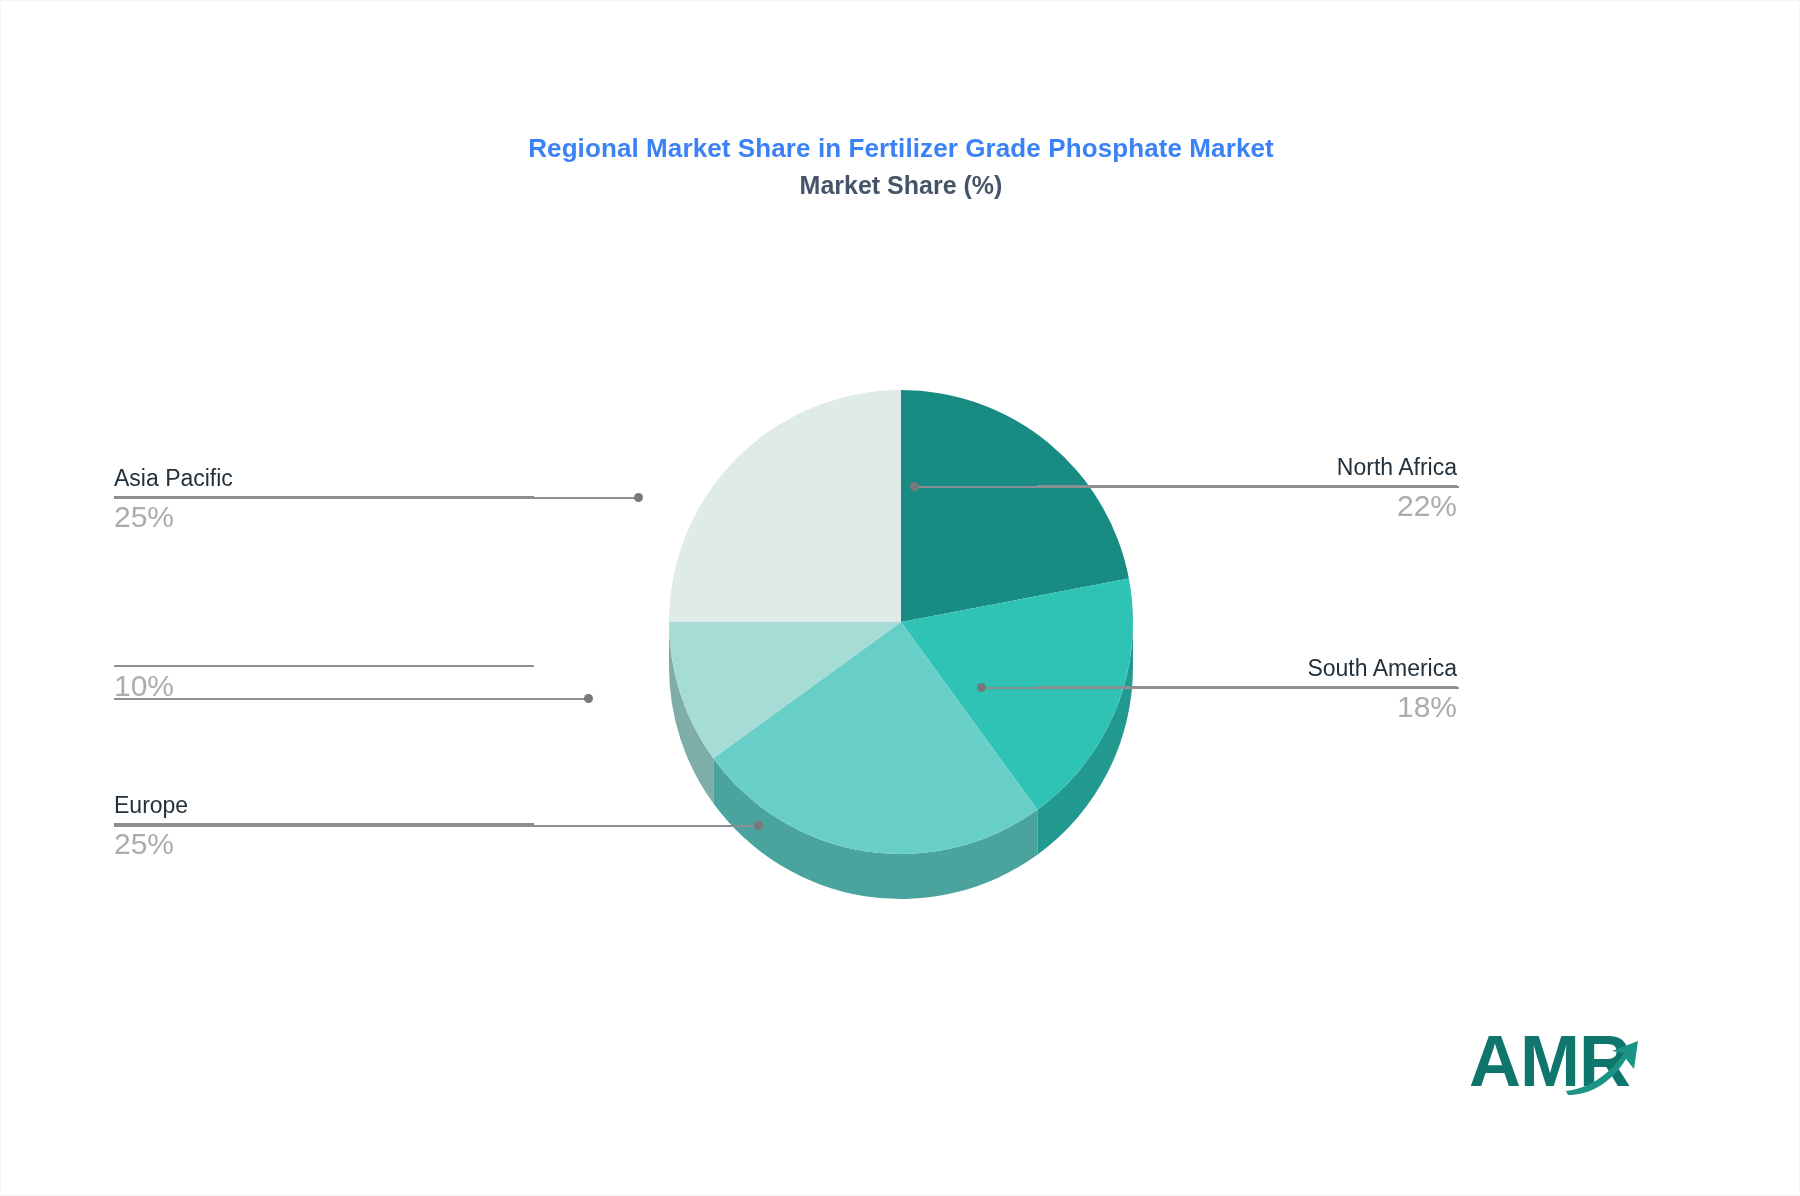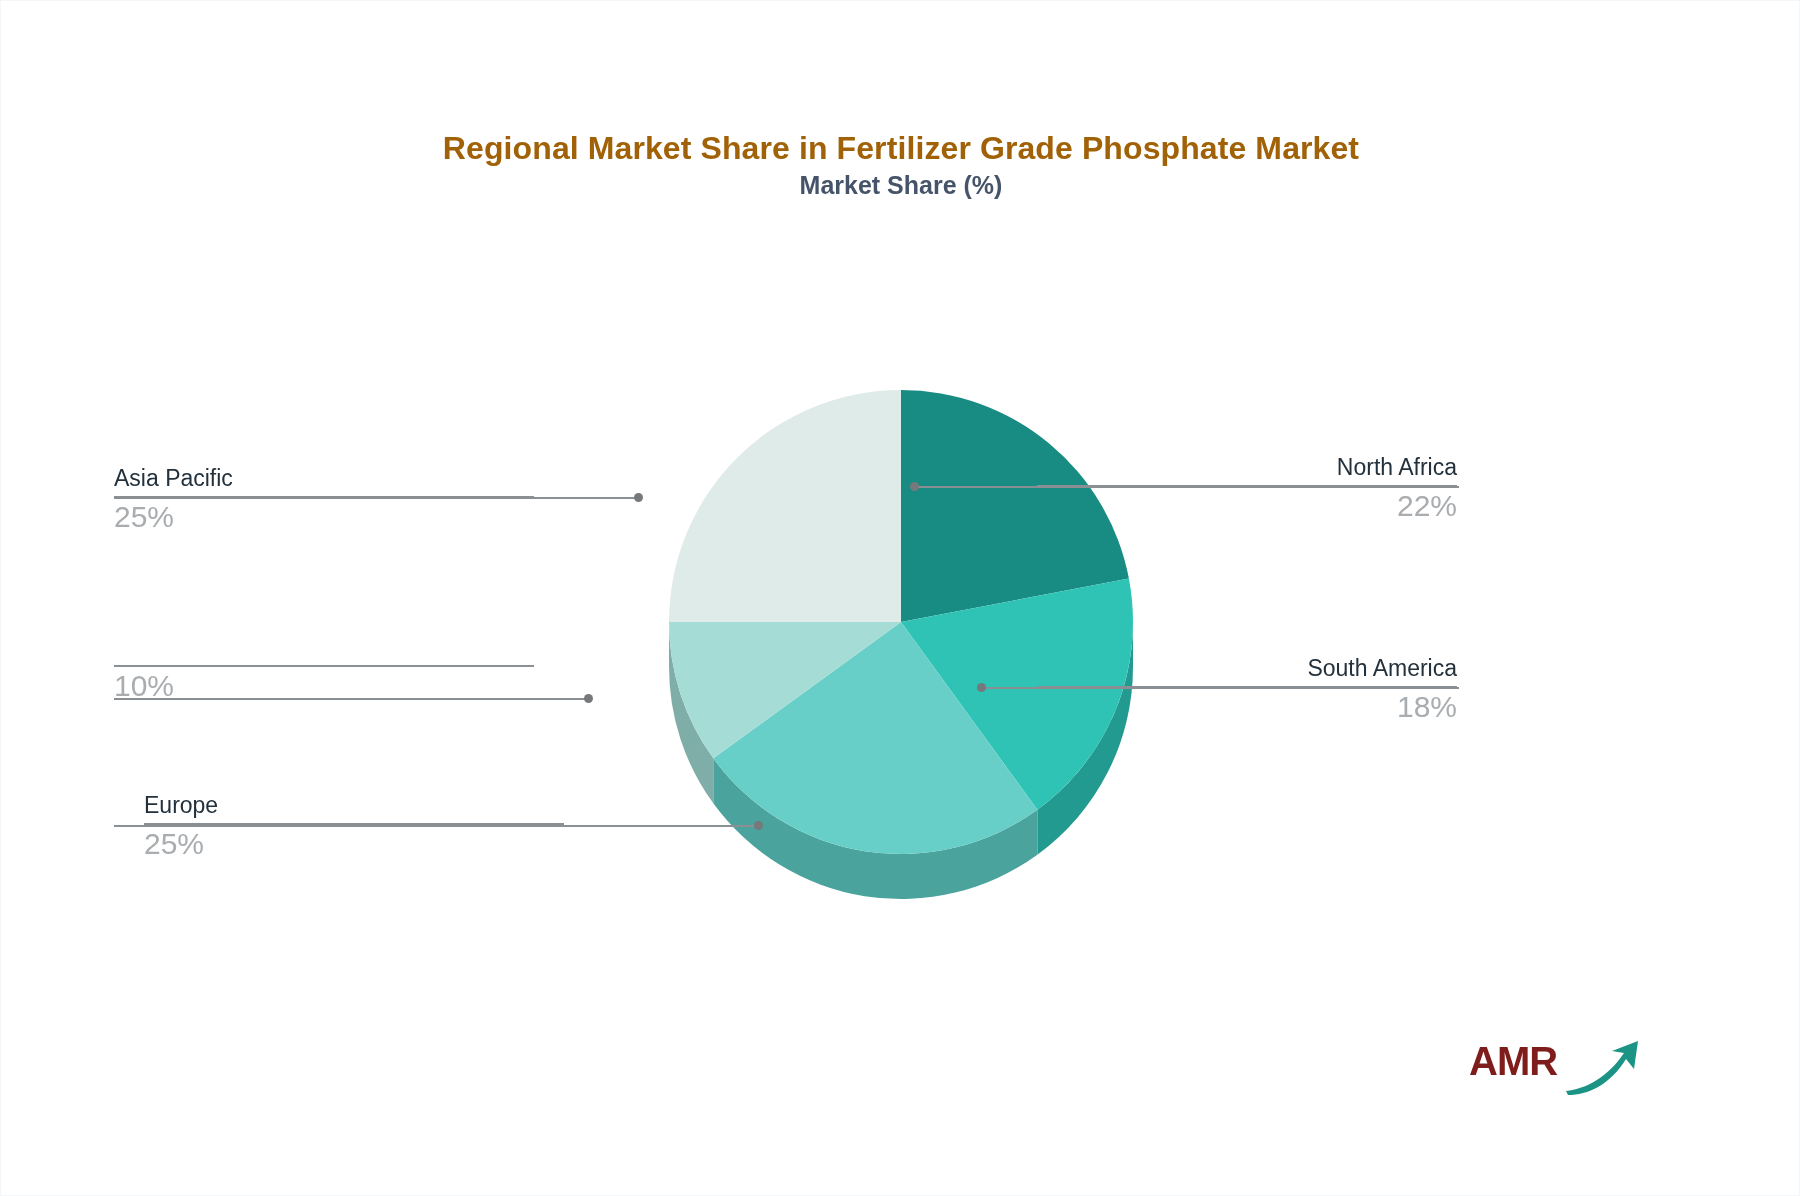--- a/index.html
+++ b/index.html
@@ -20,23 +20,23 @@
 
   
   #title-block {
     position: absolute;
     left: 0;
     top: 128px;
     width: 1800px;
     text-align: center;
   }
   #chart-title {
-    font-size: 32px;
+    font-size: 26px;
     font-weight: bold;
-    color: #a16207;
+    color: #3b82f6;
     letter-spacing: 0.1px;
     line-height: 38px;
   }
   #chart-subtitle {
     margin-top: 2px;
     font-size: 25px;
     font-weight: bold;
     color: #46546a;
     line-height: 32px;
   }
@@ -95,23 +95,23 @@
     position: absolute;
     left: 1468px;
     top: 1030px;
     width: 176px;
     height: 66px;
   }
   #amr-logo .amr-text {
     position: absolute;
     left: 0;
     top: 0;
-    font-size: 40px;
+    font-size: 72px;
     font-weight: bold;
-    color: #7f1d1d;
+    color: #0f766e;
     letter-spacing: -1px;
     line-height: 60px;
   }
   #amr-logo svg {
     position: absolute;
     left: 95px;
     top: 8px;
   }
 </style>
 </head>
@@ -165,21 +165,21 @@
   <div class="leader" style="left:113px; top:496px; width:525px;"></div>
   <div class="leader-dot" style="left:633px; top:492px;"></div>
 
   <div class="callout left" style="left:113px; top:660px; width:420px;">
     <div class="cl-rule"></div>
     <div class="cl-value">10%</div>
   </div>
   <div class="leader" style="left:113px; top:697px; width:475px;"></div>
   <div class="leader-dot" style="left:583px; top:693px;"></div>
 
-  <div class="callout left" style="left:113px; top:790px; width:420px;margin-left:30px;">
+  <div class="callout left" style="left:113px; top:790px; width:420px;">
     <div class="cl-name">Europe</div>
     <div class="cl-rule"></div>
     <div class="cl-value">25%</div>
   </div>
   <div class="leader" style="left:113px; top:824px; width:645px;"></div>
   <div class="leader-dot" style="left:753px; top:820px;"></div>
 
   <div id="amr-logo">
     <div class="amr-text">AMR</div>
     <svg width="80" height="56" viewBox="0 0 80 56">

